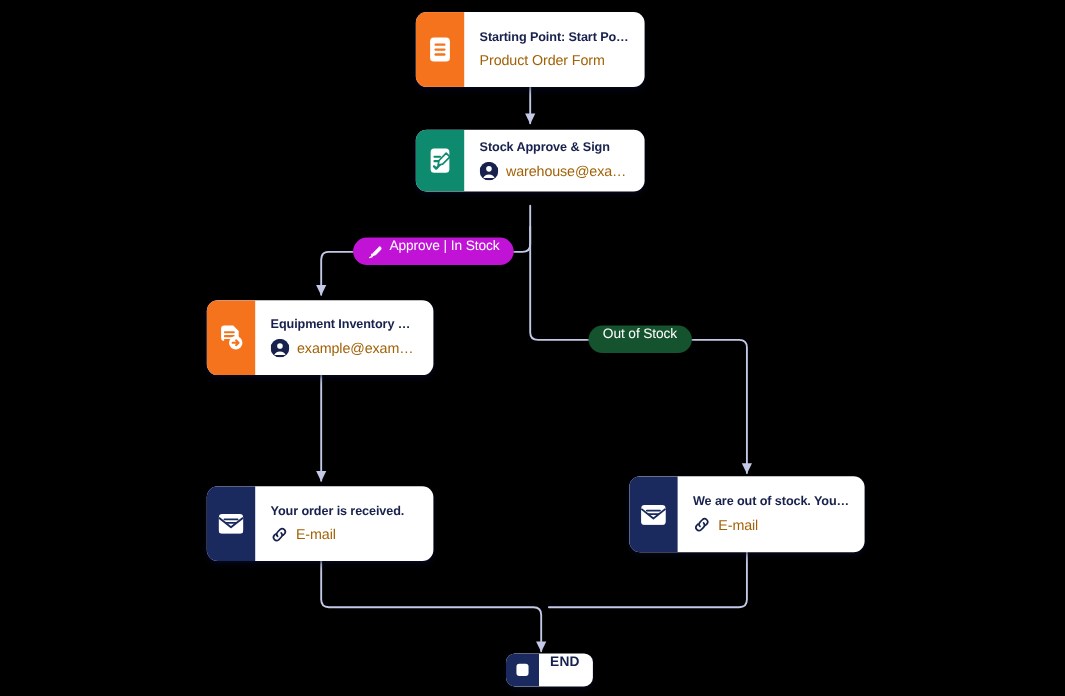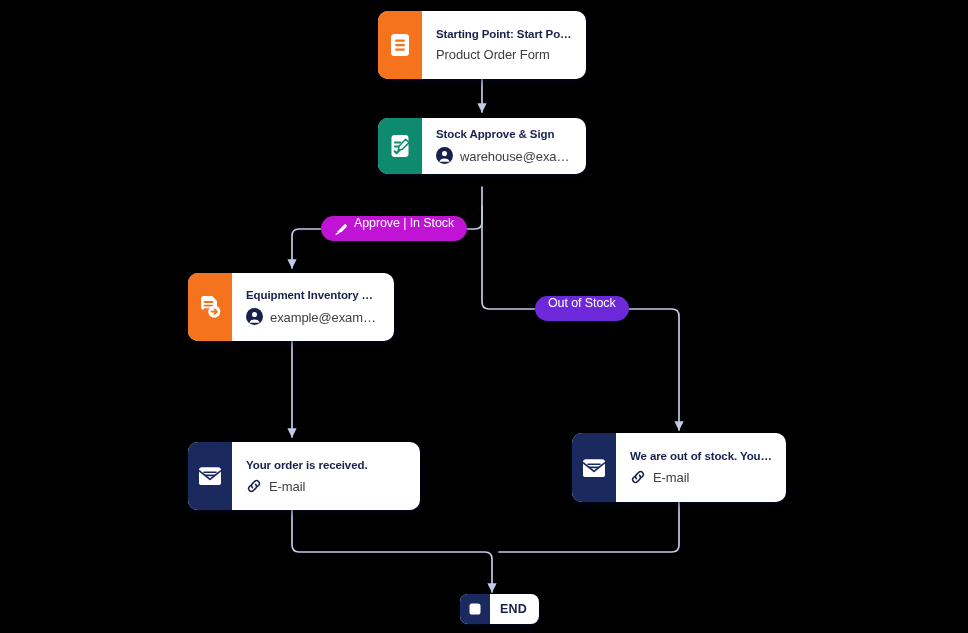--- a/index.html
+++ b/index.html
@@ -68,27 +68,27 @@
     color: #18214d;
     letter-spacing: -0.1px;
     white-space: nowrap;
     overflow: hidden;
     text-overflow: ellipsis;
   }
 
   .node-sub {
     font-size: 13px;
     font-weight: normal;
-    color: #404040;
+    color: #a16207;
     letter-spacing: -0.1px;
     white-space: nowrap;
     overflow: hidden;
     text-overflow: ellipsis;
     display: flex;
-    align-items: flex-end;
+    align-items: center;
     gap: 7px;
   }
 
   .sub-text {
     overflow: hidden;
     text-overflow: ellipsis;
     white-space: nowrap;
   }
 
   .sub-icon {
@@ -116,21 +116,20 @@
     display: inline-flex;
     align-items: center;
     justify-content: center;
     flex: 0 0 auto;
   }
 
   
   .end-node {
     position: absolute;
     display: flex;
-    align-items: center;
     height: 30px;
     border-radius: 8px;
     background: #ffffff;
     box-shadow: 0 3px 7px rgba(10, 16, 48, 0.40),
                 0 1px 2px rgba(10, 16, 48, 0.30);
     overflow: hidden;
   }
   .end-icon {
     width: 30px;
     height: 30px;
@@ -241,21 +240,21 @@
             <circle cx="9" cy="9" r="9" fill="#18214d"></circle>
             <circle cx="9" cy="6.9" r="2.7" fill="#ffffff"></circle>
             <path d="M3.6 15.6 a5.6 4.6 0 0 1 10.8 0 z" fill="#ffffff"></path>
           </svg>
         </span>
         <span class="sub-text">example@example.com</span>
       </div>
     </div>
   </div>
 
-  <div class="node" style="left:188px; top:442px; width:232px; height:68px;">
+  <div class="node" style="left:188px; top:442px; width:206px; height:68px;">
     <div class="node-icon" style="background:#1b2a5e;">
       <svg width="26" height="22" viewBox="0 0 26 22" aria-hidden="true">
         <path d="M2 5.2 a3 3 0 0 1 3 -3 h16 a3 3 0 0 1 3 3 v11.6 a3 3 0 0 1 -3 3 h-16 a3 3 0 0 1 -3 -3 z" fill="#ffffff"></path>
         <path d="M7 7.2 h12 M7 10.4 h12" stroke="#1b2a5e" stroke-width="1.6" stroke-linecap="round"></path>
         <path d="M2 5.2 L13 14.2 L24 5.2 L24 18 a2 2 0 0 1 -2 2 h-18 a2 2 0 0 1 -2 -2 z" fill="#ffffff"></path>
         <path d="M2 5.6 L13 14.4 L24 5.6" stroke="#1b2a5e" stroke-width="1.7" fill="none" stroke-linejoin="round"></path>
       </svg>
     </div>
     <div class="node-body">
       <div class="node-title">Your order is received.</div>
@@ -298,21 +297,21 @@
     <span class="pill-icon">
       <svg width="14" height="14" viewBox="0 0 16 16" aria-hidden="true">
         <path d="M12.6 2.2 a2.3 2.3 0 0 1 1.4 3.9 l-5.4 5.4 l-3.8 1.1 l1.1 -3.8 l5.4 -5.4 a2.3 2.3 0 0 1 1.3 -1.2 z" fill="#ffffff"></path>
         <circle cx="5.2" cy="11.2" r="1.5" fill="#ffffff"></circle>
         <path d="M2.4 13.9 l2.6 -1.1" stroke="#ffffff" stroke-width="1.5" stroke-linecap="round" fill="none"></path>
       </svg>
     </span>
     <span>Approve | In Stock</span>
   </div>
 
-  <div class="pill" style="left:535px; top:296px; background:#6d28d9;">
+  <div class="pill" style="left:535px; top:296px; background:#14532d;">
     <span>Out of Stock</span>
   </div>
 
   <div class="end-node" style="left:460px; top:594px;">
     <div class="end-icon">
       <svg width="14" height="14" viewBox="0 0 14 14" aria-hidden="true">
         <rect x="1.5" y="1.5" width="11" height="11" rx="2.6" fill="#ffffff"></rect>
       </svg>
     </div>
     <div class="end-label">END</div>

